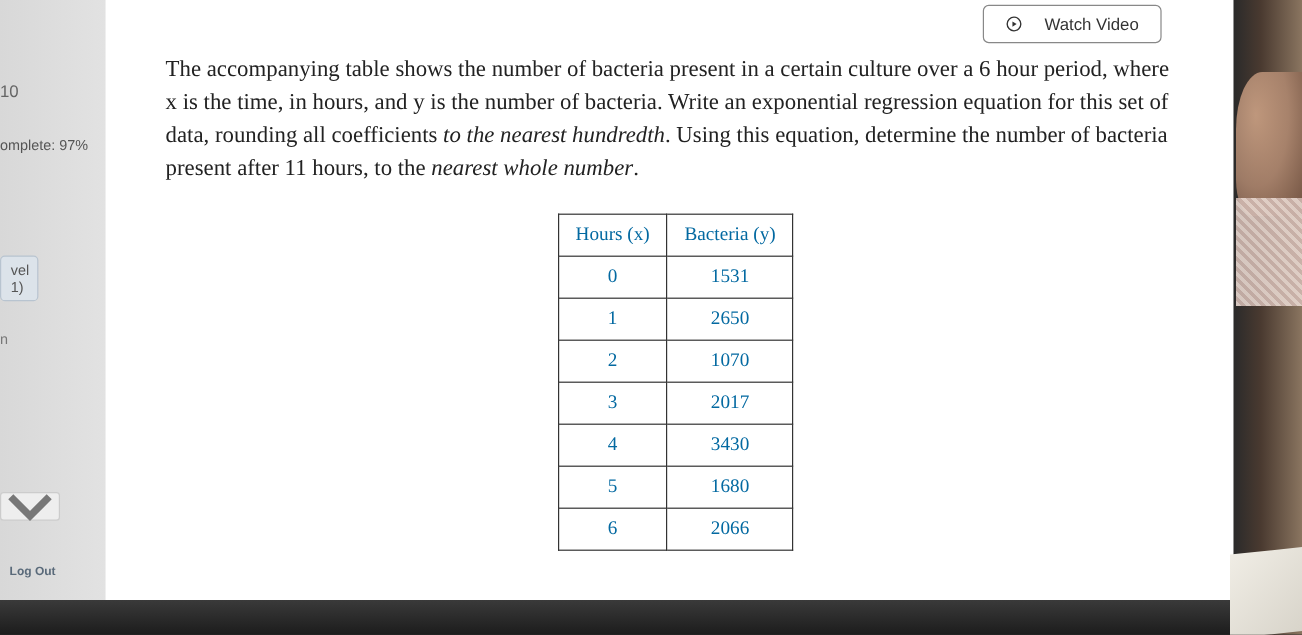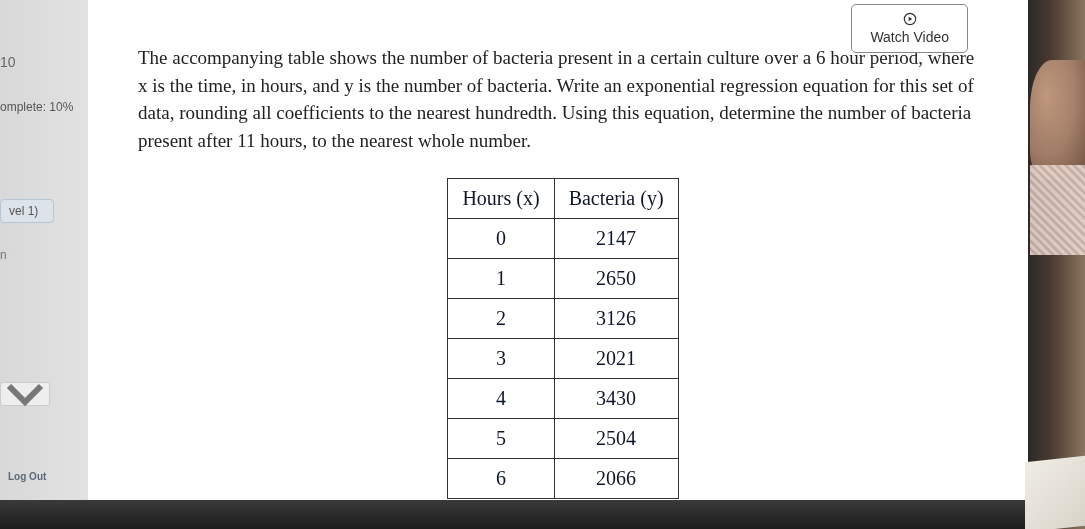--- a/index.html
+++ b/index.html
@@ -30,42 +30,42 @@
       border-radius: 0 0 6px 0;
     }
     .sidebar {
       width: 88px;
       background: linear-gradient(90deg, #d8d8d8 0%, #e2e2e2 100%);
       display: flex;
       flex-direction: column;
       font-family: -apple-system, Helvetica, Arial, sans-serif;
       font-size: 12px;
       color: #555;
-      padding-top: 54px;
+      padding-top: 68px;
       position: relative;
     }
     .sidebar-label {
       font-size: 14px;
       color: #666;
       padding-left: 0;
       margin-bottom: 30px;
     }
     .sidebar-complete {
       font-size: 12px;
       color: #555;
       margin-bottom: 85px;
     }
     .chip {
       background: #dce3ea;
       border: 1px solid #b8c4d0;
       border-radius: 4px;
       padding: 4px 8px;
       font-size: 12px;
       color: #555;
-      width: 54px;
+      width: 32px;
       margin-bottom: 25px;
     }
     .chevron-box {
       margin-top: 120px;
       width: 50px;
       height: 24px;
       background: #eee;
       border: 1px solid #ccc;
       border-radius: 3px;
       display: flex;
@@ -98,45 +98,44 @@
     .btn {
       font-family: -apple-system, Helvetica, Arial, sans-serif;
       border: 1.5px solid #888;
       background: #fff;
       padding: 7px 18px;
       border-radius: 5px;
       font-size: 14px;
       color: #333;
       display: flex;
       align-items: center;
-      gap: 3px;
-      flex-direction: column;
+      gap: 18px;
     }
     .btn svg { width: 14px; height: 14px; }
     .problem-text {
       margin-top: 36px;
       font-size: 19px;
       line-height: 1.45;
       color: #222;
       font-family: Georgia, serif;
       max-width: 880px;
     }
-    .problem-text .italic { }
+    .problem-text .italic { font-style: italic; }
     .data-table {
       margin: 24px auto 0 auto;
       border-collapse: collapse;
       font-family: Georgia, serif;
     }
     .data-table th, .data-table td {
       border: 1.5px solid #333;
       padding: 8px 14px;
       text-align: center;
-      font-size: 20px;
+      font-size: 16px;
       font-weight: normal;
-      color: #0f172a;
+      color: #0369a1;
     }
     .data-table th {
       font-weight: normal;
     }
     .right-edge {
       position: absolute;
       right: 0;
       top: 0;
       width: 57px;
       height: 529px;
@@ -179,21 +178,21 @@
       transform: skewY(-6deg);
     }
   </style>
 </head>
 <body>
 
 <div class="outer-frame">
   <div class="screen">
     <div class="sidebar">
       <div class="sidebar-label">10</div>
-      <div class="sidebar-complete">omplete: 10%</div>
+      <div class="sidebar-complete">omplete: 97%</div>
       <div class="chip">vel 1)</div>
       <div style="font-size:12px;color:#777;">n</div>
       <div class="chevron-box">
         <svg viewBox="0 0 12 12">
             <path d="M2 4 L6 8 L10 4" stroke="#777" stroke-width="1.5" fill="none"></path>
           </svg>
       </div>
       <div class="logout">Log Out</div>
     </div>
 
@@ -213,41 +212,41 @@
       <table class="data-table">
         <thead>
           <tr>
             <th>Hours (x)</th>
             <th>Bacteria (y)</th>
           </tr>
         </thead>
         <tbody id="table-body">
             <tr>
               <td>0</td>
-              <td>2147</td>
+              <td>1531</td>
             </tr>
             <tr>
               <td>1</td>
               <td>2650</td>
             </tr>
             <tr>
               <td>2</td>
-              <td>3126</td>
+              <td>1070</td>
             </tr>
             <tr>
               <td>3</td>
-              <td>2021</td>
+              <td>2017</td>
             </tr>
             <tr>
               <td>4</td>
               <td>3430</td>
             </tr>
             <tr>
               <td>5</td>
-              <td>2504</td>
+              <td>1680</td>
             </tr>
             <tr>
               <td>6</td>
               <td>2066</td>
             </tr>
           </tbody>
       </table>
     </div>
   </div>
 

